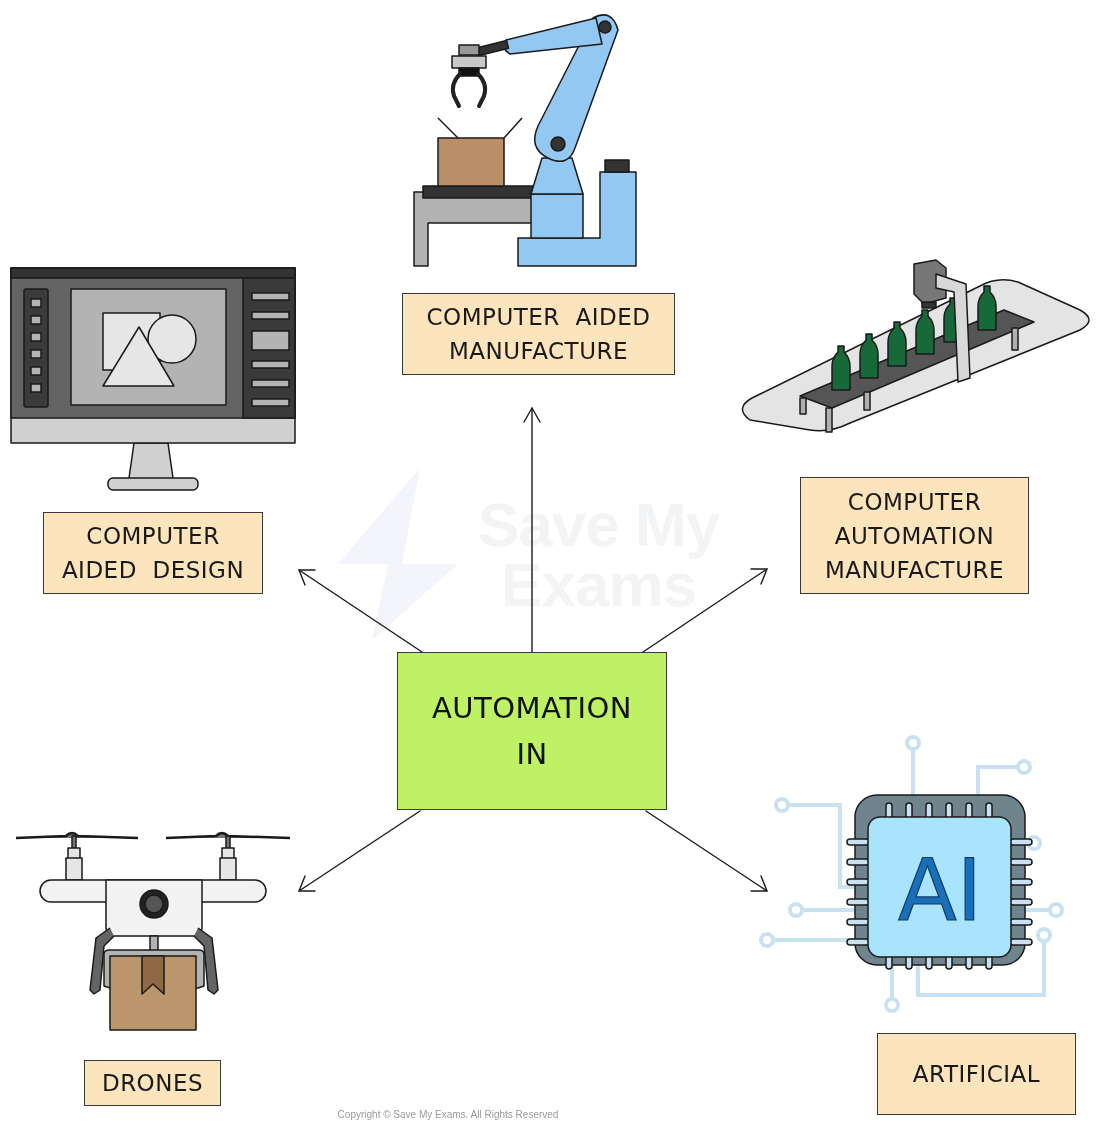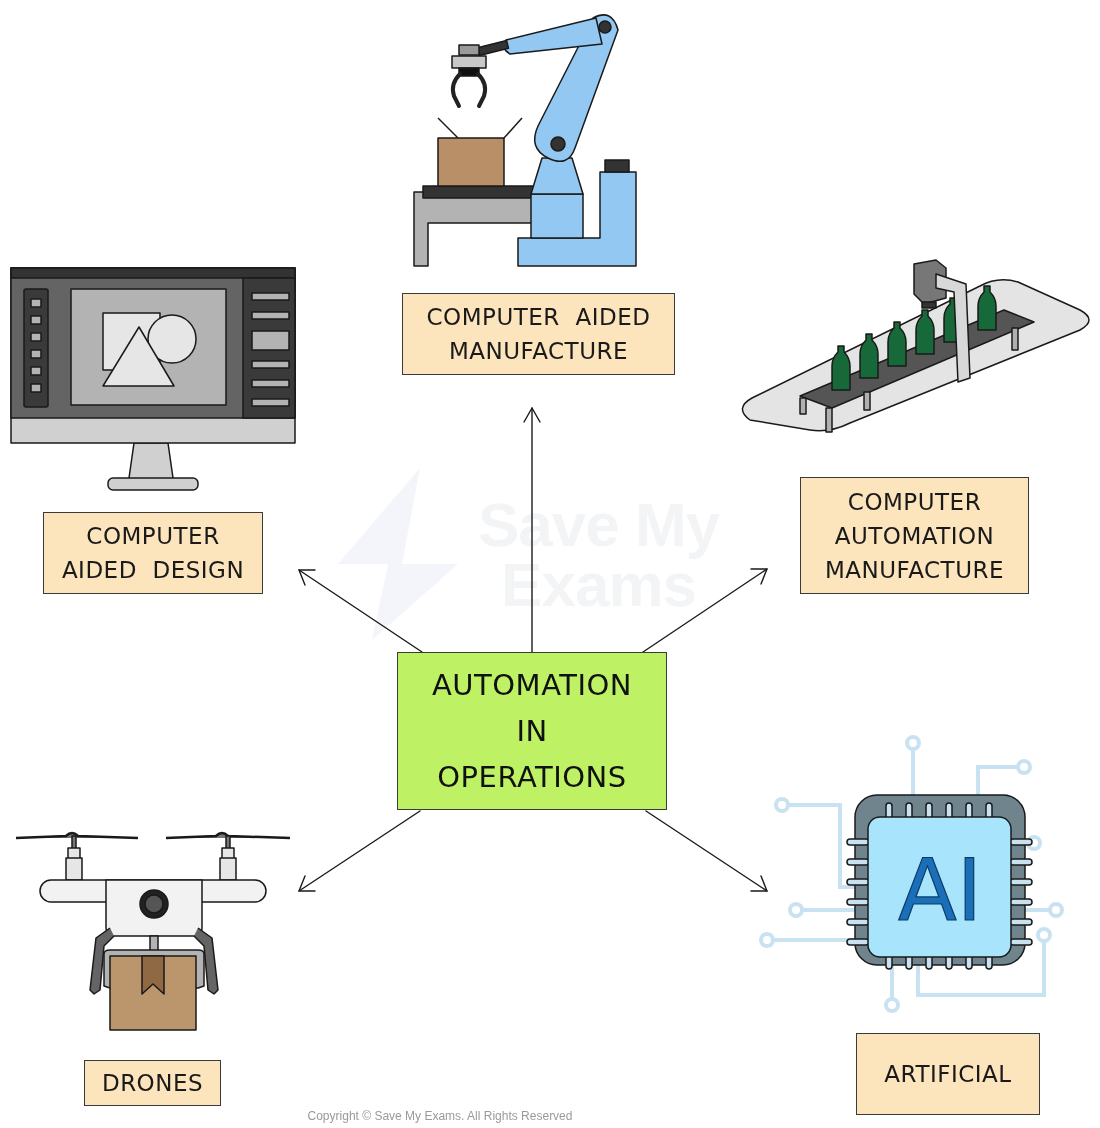--- a/index.html
+++ b/index.html
@@ -17,22 +17,22 @@
     position: absolute; left: 397px; top: 652px; width: 270px; height: 158px;
     box-sizing: border-box; background: #bef264; border: 1.5px solid #3a3a3a;
     display: flex; flex-direction: column; align-items: center; justify-content: center;
     color: #111; font-family: "DejaVu Sans", sans-serif; font-size: 29px;
     letter-spacing: 0.5px; line-height: 46px; text-align: center;
   }
   .watermark { position: absolute; left: 330px; top: 460px; width: 440px; height: 180px; }
   .wm-text { position: absolute; left: 478px; top: 495px; color: #f3f4f6;
     font-family: "Liberation Sans", sans-serif; font-weight: bold; font-size: 62px;
     line-height: 60px; letter-spacing: -1px; text-align: center; }
-  .copyright { position: absolute; left: 0; width: 880px; top: 1109px; text-align: center;
-    font-family: "Liberation Sans", sans-serif; font-size: 12px; color: #9a9a9a; }
+  .copyright { position: absolute; left: 8px; width: 880px; top: 1109px; text-align: center;
+    font-family: "Liberation Sans", sans-serif; font-size: 10px; color: #9a9a9a; }
   svg { position: absolute; overflow: visible; }
 </style>
 </head>
 <body>
 
 <div class="canvas">
 
   <svg class="watermark" width="440" height="180" viewBox="0 0 440 180" style="left:330px;top:460px;">
     <polygon points="90,8 8,104 58,104 42,180 128,104 72,104" fill="#f4f5fb"></polygon>
   </svg>
@@ -236,24 +236,23 @@
           <rect x="250" y="124" width="22" height="6" rx="3"></rect>
         <rect x="250" y="144" width="22" height="6" rx="3"></rect>
           <rect x="250" y="164" width="22" height="6" rx="3"></rect>
         <rect x="250" y="184" width="22" height="6" rx="3"></rect>
           <rect x="250" y="204" width="22" height="6" rx="3"></rect>
       </g>
       <rect x="108" y="82" width="143" height="140" rx="12" fill="#a8e4fc"></rect>
     </g>
     <text x="180" y="185" text-anchor="middle" font-family="DejaVu Sans, sans-serif" font-size="86" fill="#1b6fb8" stroke="#0b3c66" stroke-width="1.2">AI</text>
   </svg>
-  <div class="label-box" style="left:856px;top:1033px;width:184px;height:82px;">
+  <div class="label-box" style="left:877px;top:1033px;width:199px;height:82px;">
     <div>ARTIFICIAL</div>
   </div>
 
   <div class="center-box">
     <div>AUTOMATION</div>
     <div>IN</div>
-    <div>OPERATIONS</div>
   </div>
 
   <div class="copyright">Copyright © Save My Exams. All Rights Reserved</div>
 </div>
 
 </body></html>

